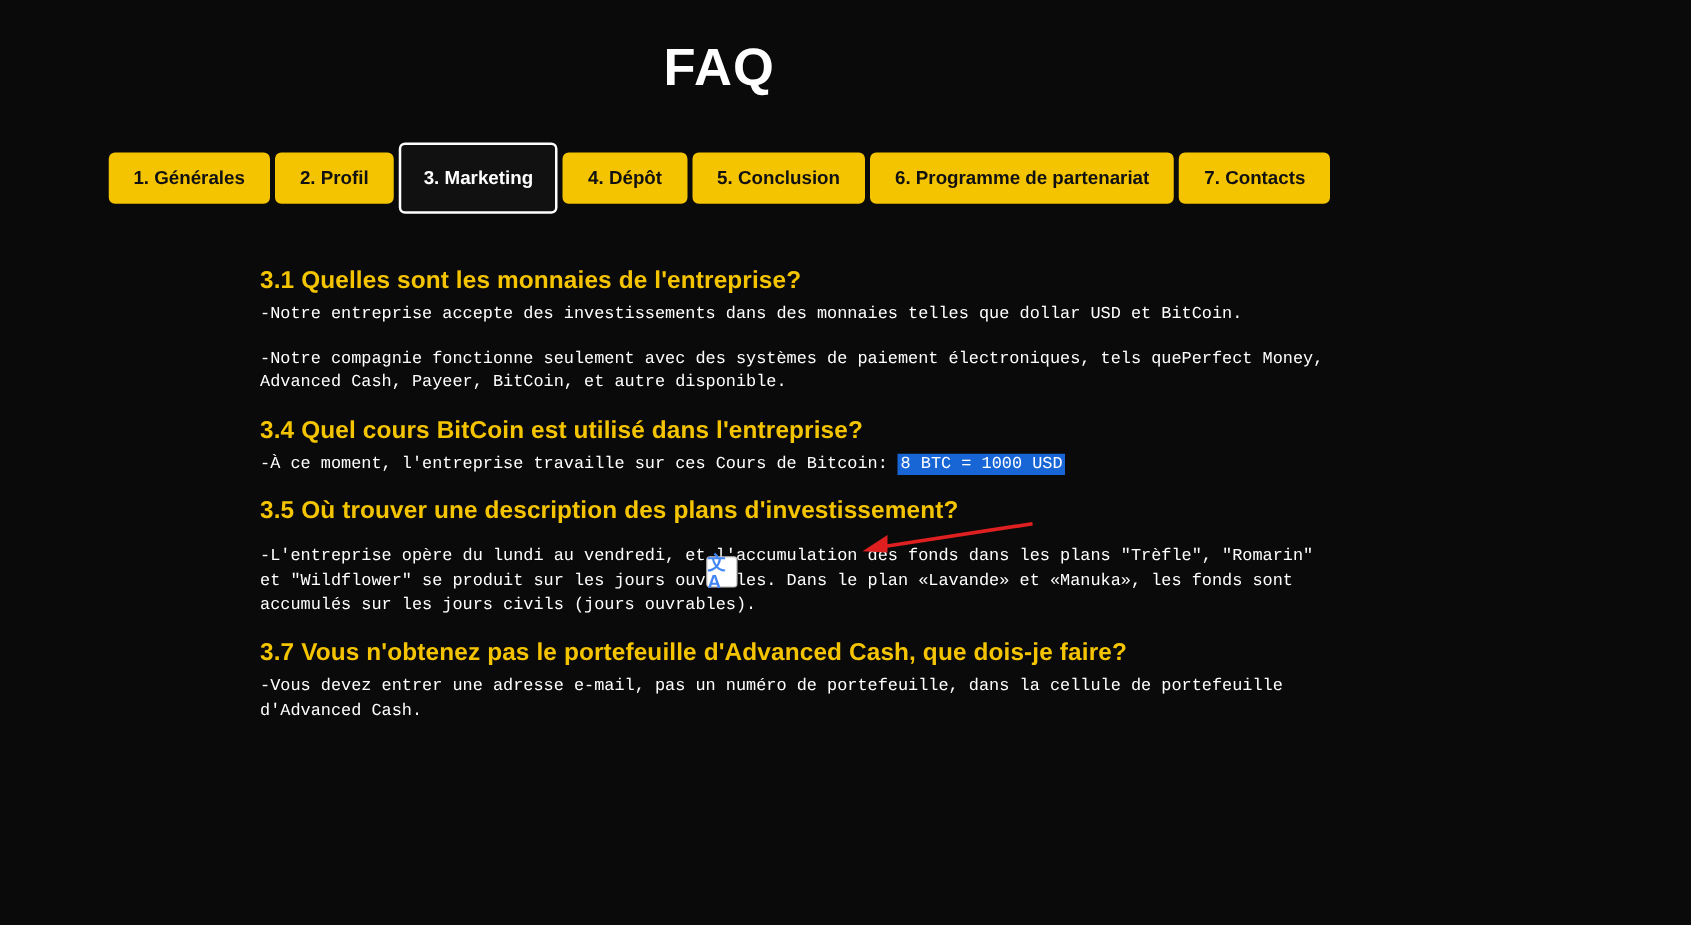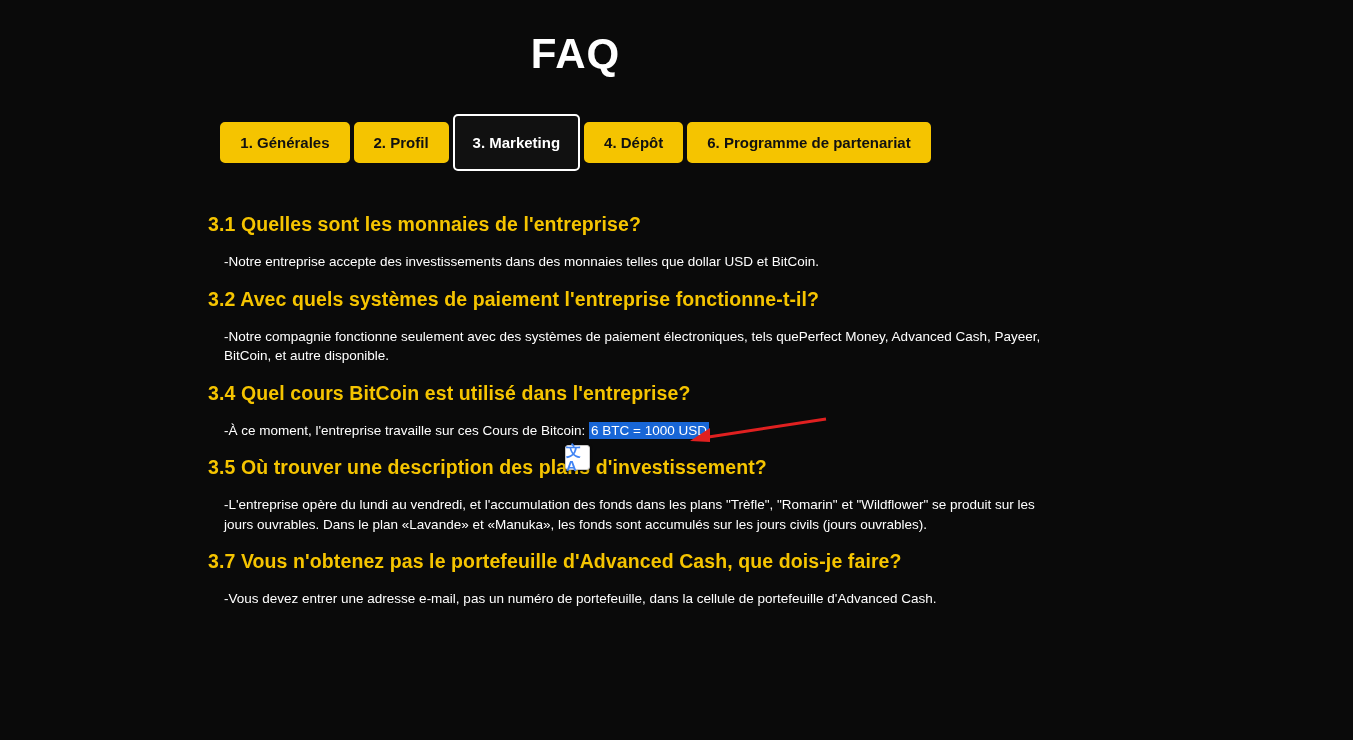--- a/index.html
+++ b/index.html
@@ -65,24 +65,24 @@
     color: #f5c400;
     font-size: 19.5px;
     font-weight: bold;
     margin: 0 0 6px 0;
     letter-spacing: 0.1px;
     font-family: "Liberation Sans", sans-serif;
   }
   .a {
     color: #ffffff;
     font-size: 13.5px;
-    margin: 16px;
+    margin: 0;
     line-height: 1.45;
     max-width: 1010px;
-    font-family: Liberation Sans, sans-serif;
+    font-family: Liberation Mono, monospace;
   }
   .qa.q34 .a { position: relative; }
   .selected-text {
     background: #1866d6;
     color: #ffffff;
     padding: 1px 2px;
   }
   
   .arrow-wrap {
     position: absolute;
@@ -120,39 +120,40 @@
 
 <div class="page">
 
   <h1 class="page-title">FAQ</h1>
 
   <div class="tabs">
     <div class="tab">1. Générales</div>
     <div class="tab">2. Profil</div>
     <div class="tab active">3. Marketing</div>
     <div class="tab">4. Dépôt</div>
+    <div class="tab">5. Conclusion</div>
     <div class="tab">6. Programme de partenariat</div>
+    <div class="tab">7. Contacts</div>
   </div>
 
   <div class="content">
 
     <div class="qa">
       <div class="q">3.1 Quelles sont les monnaies de l'entreprise?</div>
       <div class="a">-Notre entreprise accepte des investissements dans des monnaies telles que dollar USD et BitCoin.</div>
     </div>
 
     <div class="qa">
-      <div class="q">3.2 Avec quels systèmes de paiement l'entreprise fonctionne-t-il?</div>
       <div class="a">-Notre compagnie fonctionne seulement avec des systèmes de paiement électroniques, tels quePerfect Money, Advanced Cash, Payeer, BitCoin, et autre disponible.</div>
     </div>
 
 
     <div class="qa q34">
       <div class="q">3.4 Quel cours BitCoin est utilisé dans l'entreprise?</div>
-      <div class="a"><span>-À ce moment, l'entreprise travaille sur ces Cours de Bitcoin:</span> <span class="selected-text">6 BTC = 1000 USD</span></div>
+      <div class="a"><span>-À ce moment, l'entreprise travaille sur ces Cours de Bitcoin:</span> <span class="selected-text">8 BTC = 1000 USD</span></div>
     </div>
 
     <div class="qa">
       <div class="q">3.5 Où trouver une description des plans d'investissement?</div>
     </div>
 
     <div class="qa">
       <div class="a">-L'entreprise opère du lundi au vendredi, et l'accumulation des fonds dans les plans "Trèfle", "Romarin" et "Wildflower" se produit sur les jours ouvrables. Dans le plan «Lavande» et «Manuka», les fonds sont accumulés sur les jours civils (jours ouvrables).</div>
     </div>
 

